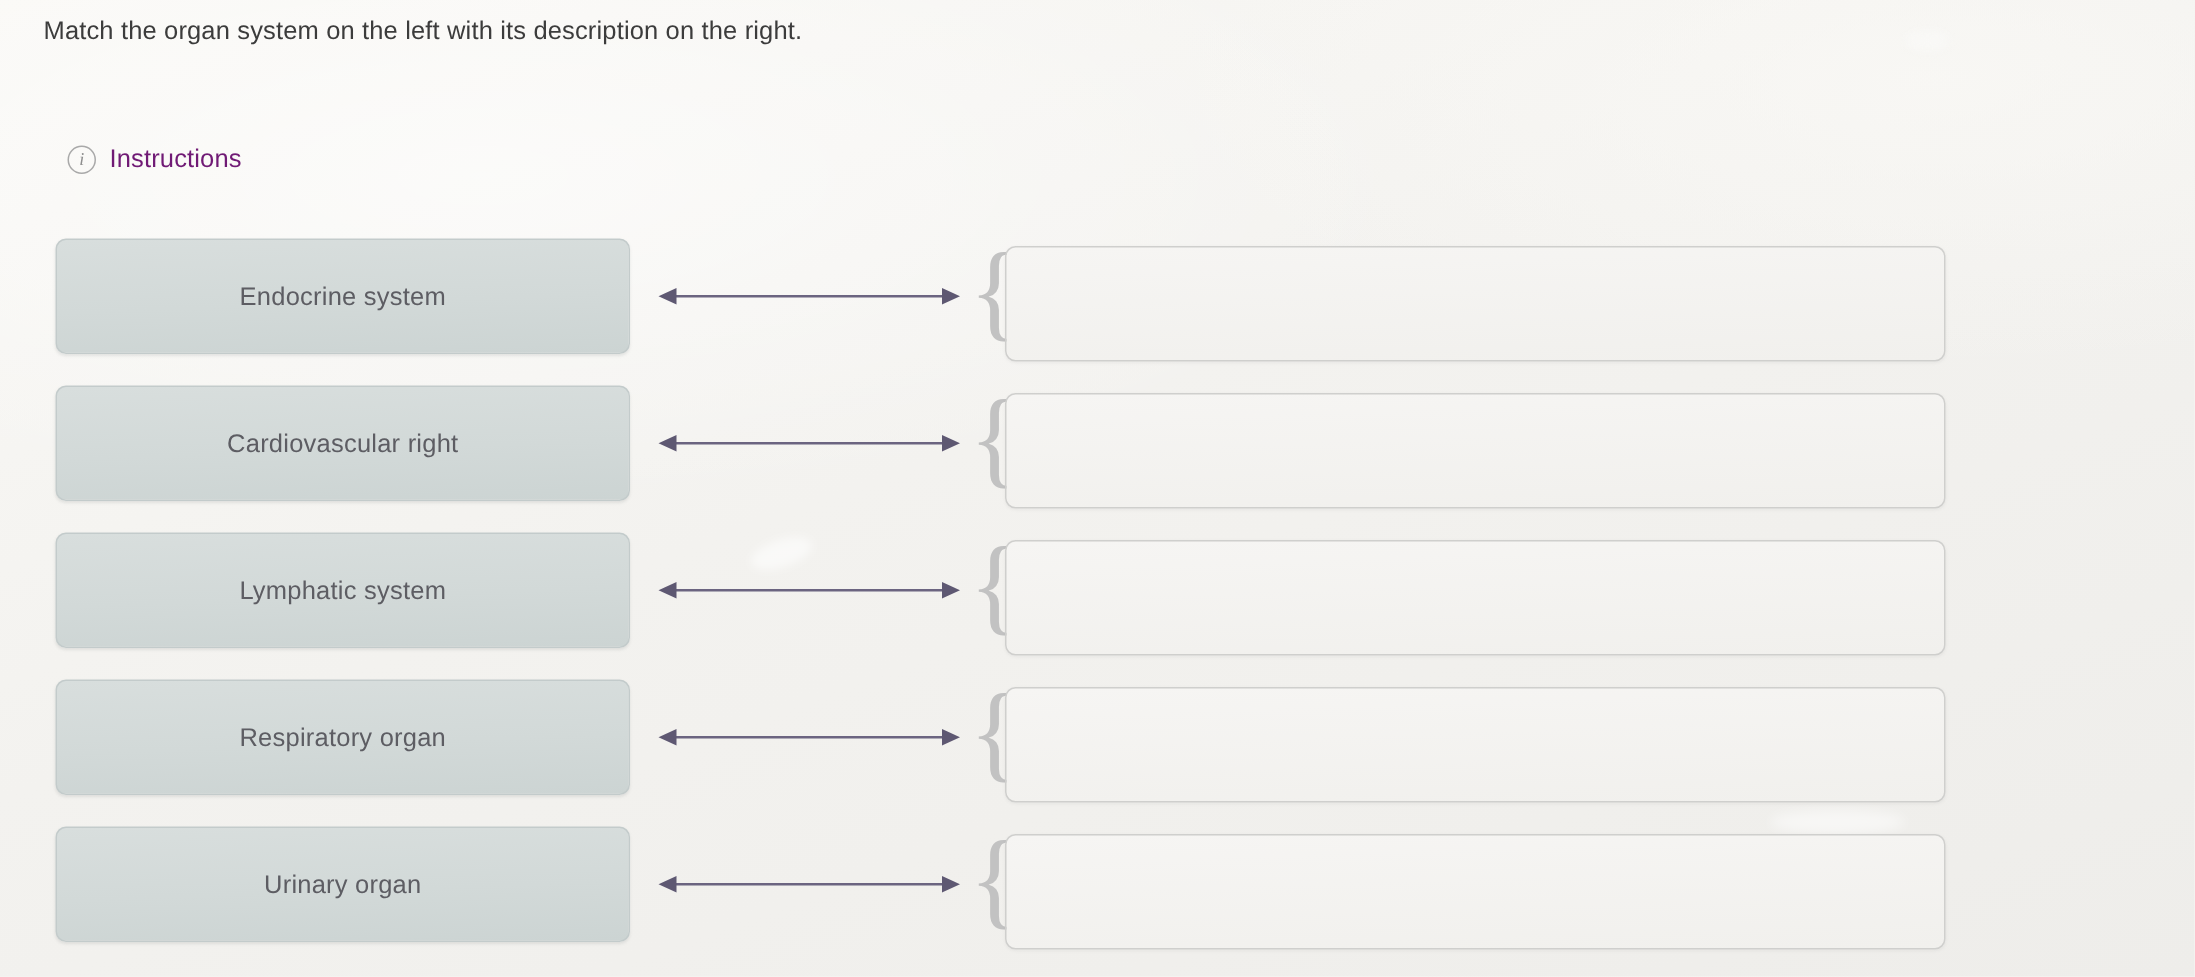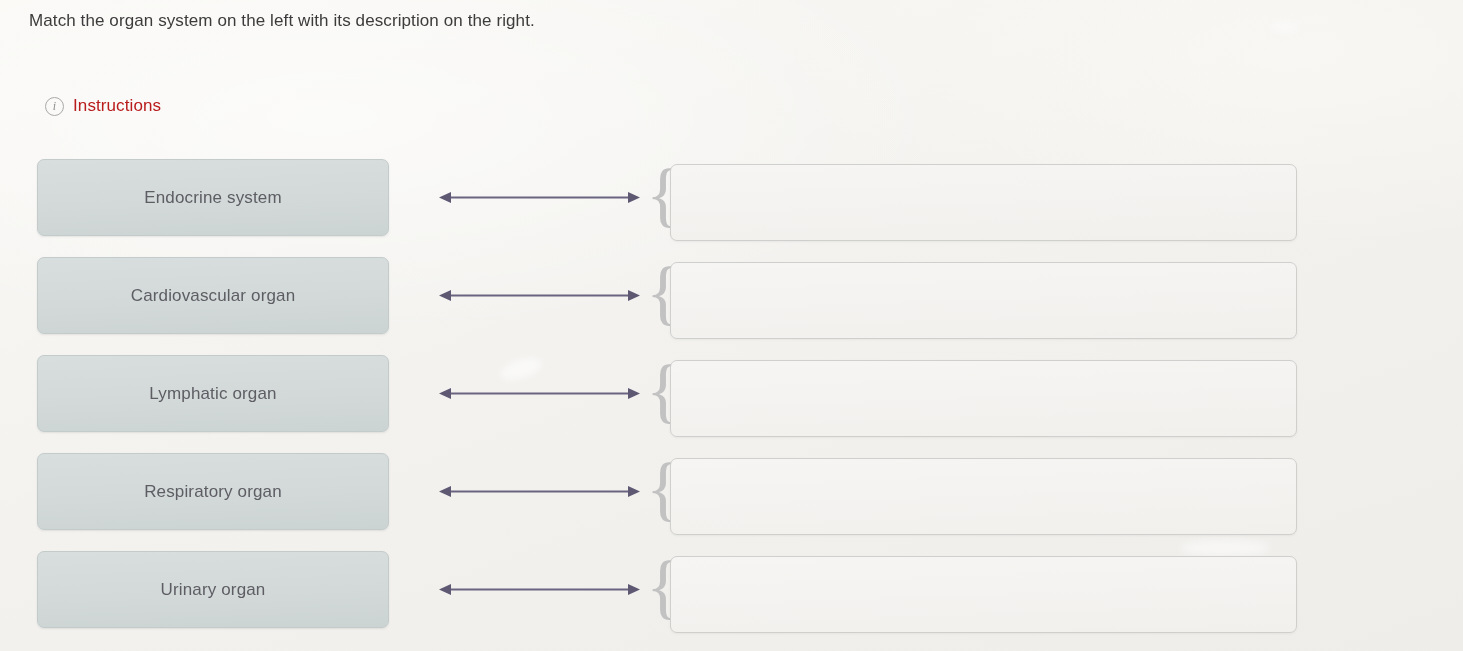--- a/index.html
+++ b/index.html
@@ -60,42 +60,42 @@
     justify-content: center;
     font-size: 12px;
     font-style: italic;
     color: #8e8e8e;
     font-family: "Liberation Serif", serif;
     line-height: 1;
     box-sizing: border-box;
   }
   .instructions-label {
     font-size: 17px;
-    color: #b91c1c;
+    color: #701a75;
     letter-spacing: 0.1px;
   }
 
   .match-area {
     position: absolute;
     left: 0;
     top: 159px;
     width: 1463px;
   }
 
   .match-row {
     position: relative;
     height: 77px;
     margin-bottom: 21px;
   }
 
   .term-box {
     position: absolute;
     left: 37px;
     top: 0;
-    width: 352px;
+    width: 383px;
     height: 77px;
     box-sizing: border-box;
     background: linear-gradient(178deg, #d8dedd 0%, #d2d9d8 55%, #ccd4d3 100%);
     border: 1px solid #c3cbcb;
     border-radius: 7px;
     box-shadow: 0 1px 2px rgba(120,125,125,0.16);
     display: flex;
     align-items: center;
     justify-content: center;
   }
@@ -185,36 +185,36 @@
           <polygon points="2,38.5 14,33 14,44" fill="#5e5872"></polygon>
           <polygon points="203,38.5 191,33 191,44" fill="#5e5872"></polygon>
         </svg>
       </div>
       <div class="brace">{</div>
       <div class="drop-box"></div>
     </div>
 
     <div class="match-row">
       <div class="term-box">
-        <span class="term-label">Cardiovascular organ</span>
-      </div>
-      <div class="connector">
-        <svg width="205" height="77" viewBox="0 0 205 77">
-          <line x1="12" y1="38.5" x2="193" y2="38.5" stroke="#6b6480" stroke-width="1.8"></line>
-          <polygon points="2,38.5 14,33 14,44" fill="#5e5872"></polygon>
-          <polygon points="203,38.5 191,33 191,44" fill="#5e5872"></polygon>
-        </svg>
-      </div>
-      <div class="brace">{</div>
-      <div class="drop-box"></div>
-    </div>
-
-    <div class="match-row">
-      <div class="term-box">
-        <span class="term-label">Lymphatic organ</span>
+        <span class="term-label">Cardiovascular right</span>
+      </div>
+      <div class="connector">
+        <svg width="205" height="77" viewBox="0 0 205 77">
+          <line x1="12" y1="38.5" x2="193" y2="38.5" stroke="#6b6480" stroke-width="1.8"></line>
+          <polygon points="2,38.5 14,33 14,44" fill="#5e5872"></polygon>
+          <polygon points="203,38.5 191,33 191,44" fill="#5e5872"></polygon>
+        </svg>
+      </div>
+      <div class="brace">{</div>
+      <div class="drop-box"></div>
+    </div>
+
+    <div class="match-row">
+      <div class="term-box">
+        <span class="term-label">Lymphatic system</span>
       </div>
       <div class="connector">
         <svg width="205" height="77" viewBox="0 0 205 77">
           <line x1="12" y1="38.5" x2="193" y2="38.5" stroke="#6b6480" stroke-width="1.8"></line>
           <polygon points="2,38.5 14,33 14,44" fill="#5e5872"></polygon>
           <polygon points="203,38.5 191,33 191,44" fill="#5e5872"></polygon>
         </svg>
       </div>
       <div class="brace">{</div>
       <div class="drop-box"></div>

